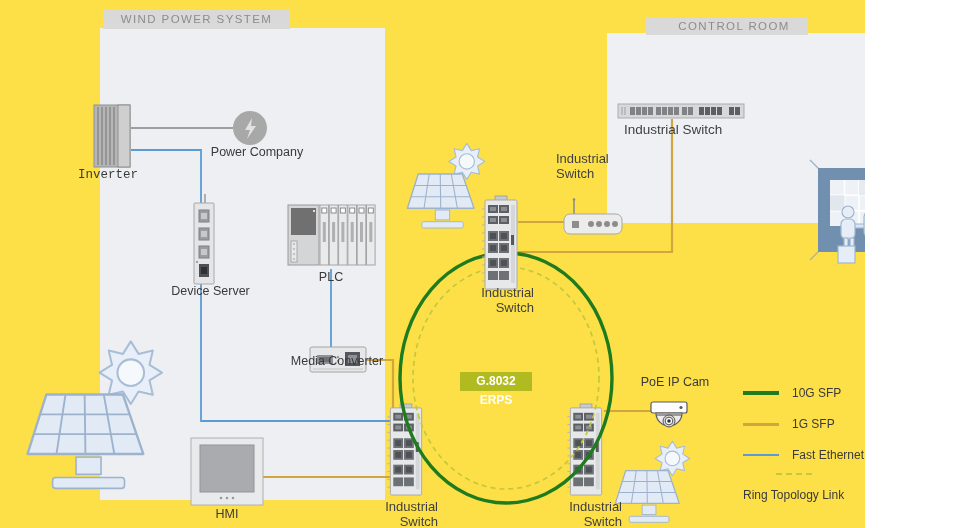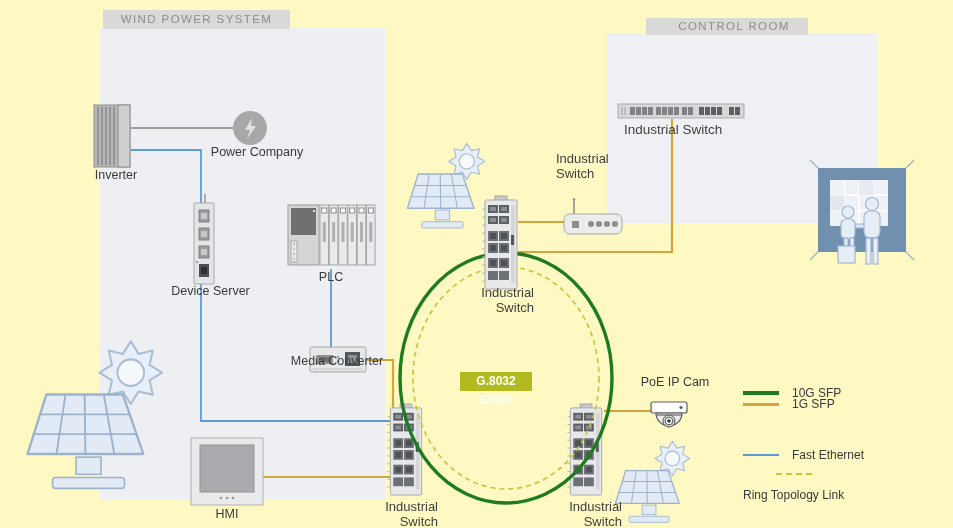--- a/index.html
+++ b/index.html
@@ -1,16 +1,16 @@
 <!DOCTYPE html>
 <html><head>
 <meta charset="utf-8">
 <style>
   html,body{margin:0;padding:0;background:#fff;}
-  .canvas{position:relative;width:953px;height:528px;background:#fef9c3;overflow:hidden;
+  .canvas{position:relative;width:865px;height:528px;background:#fde047;overflow:hidden;
           font-family:"Liberation Sans","DejaVu Sans",sans-serif;}
 
   
   .panel{position:absolute;z-index:0;}
   .layer-svg{position:absolute;left:0;top:0;z-index:1;pointer-events:none;}
   .dev{position:absolute;z-index:2;}
   .ring-layer{position:absolute;left:0;top:0;z-index:3;pointer-events:none;}
   .dev-topswitch{z-index:4;}
   .lbl,.hdr,.badge,.legend-row{position:absolute;z-index:5;}
 
@@ -19,42 +19,42 @@
   .panel-ctrl{left:607px;top:33px;width:270px;height:190px;background:#eef0f4;}
   .hdr{background:#d9d9d9;color:#8c8c8c;font-size:11.5px;letter-spacing:1.4px;
        text-align:center;white-space:nowrap;}
   .hdr-wind{left:103px;top:10px;width:187px;height:19px;line-height:19px;}
   .hdr-ctrl{left:646px;top:18px;width:148px;height:17px;line-height:17px;padding-left:14px;}
 
   
   .lbl{color:#3a3a3a;font-size:12.5px;white-space:nowrap;}
   .lbl.ctr{transform:translateX(-50%);text-align:right;}
   .lbl.wrap{white-space:normal;width:72px;line-height:1.12;font-size:13px;color:#3f3f3f;}
-  .lbl-inverter{left:116px;top:168px;}
+  .lbl-inverter{left:108px;top:168px;font-family:Liberation Mono, monospace;}
   .lbl-power{left:257px;top:145px;}
   .lbl-devsrv{left:202px;top:284px;padding-left:17px;}
   .lbl-plc{left:331px;top:270px;}
   .lbl-mc{left:337px;top:354px;}
   .lbl-hmi{left:227px;top:507px;}
   .lbl-sw-top{left:498px;top:286px;}
   .lbl-sw-bl{left:402px;top:500px;}
   .lbl-sw-br{left:586px;top:500px;}
   .lbl-sw-ap{left:556px;top:152px;text-align:left;}
   .lbl-sw-cr{left:624px;top:122px;font-size:13.5px;color:#3f3f3f;}
   .lbl-cam{left:675px;top:375px;}
 
   
   .badge{left:460px;top:372px;width:72px;height:19px;line-height:19px;text-align:center;
          color:#ffffff;font-weight:bold;font-size:12px;}
 
   
   .legend-row{left:743px;display:flex;align-items:center;gap:13px;height:20px;}
   .legend-row .swatch{display:inline-block;width:36px;height:0;}
   .legend-row .txt{font-size:12px;color:#3a3a3a;white-space:nowrap;}
-  .lg-0{top:383px;}.lg-1{top:394px;}.lg-2{top:445px;}.lg-3{top:473px;flex-direction:column;}
+  .lg-0{top:383px;}.lg-1{top:414px;}.lg-2{top:445px;}.lg-3{top:473px;flex-direction:column;}
 
   
   .dev-inverter{left:93px;top:104px;}
   .dev-power{left:232px;top:110px;}
   .dev-devsrv{left:192px;top:194px;}
   .dev-plc{left:287px;top:204px;}
   .dev-mc{left:309px;top:346px;}
   .dev-hmi{left:190px;top:437px;}
   .dev-sw-top{left:480px;top:195px;}
   .dev-sw-bl{left:385px;top:403px;}

